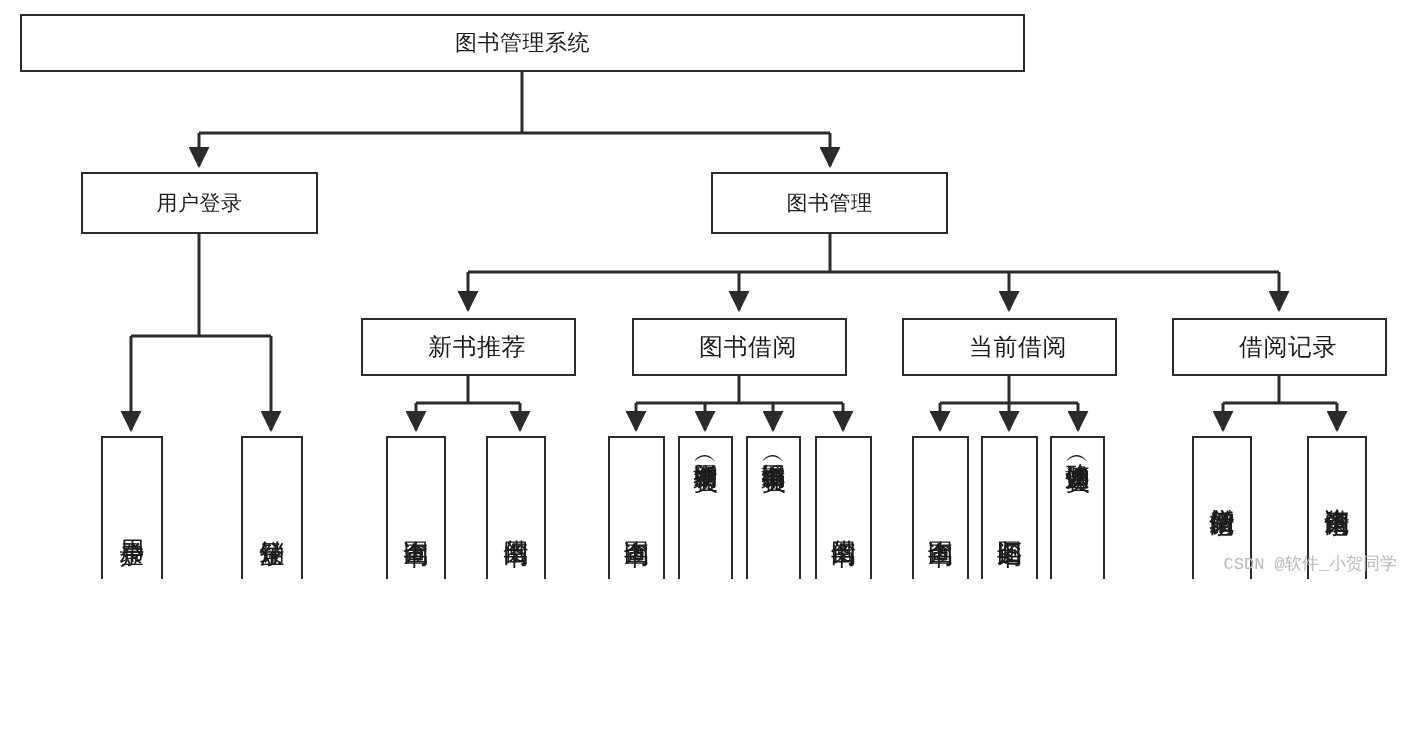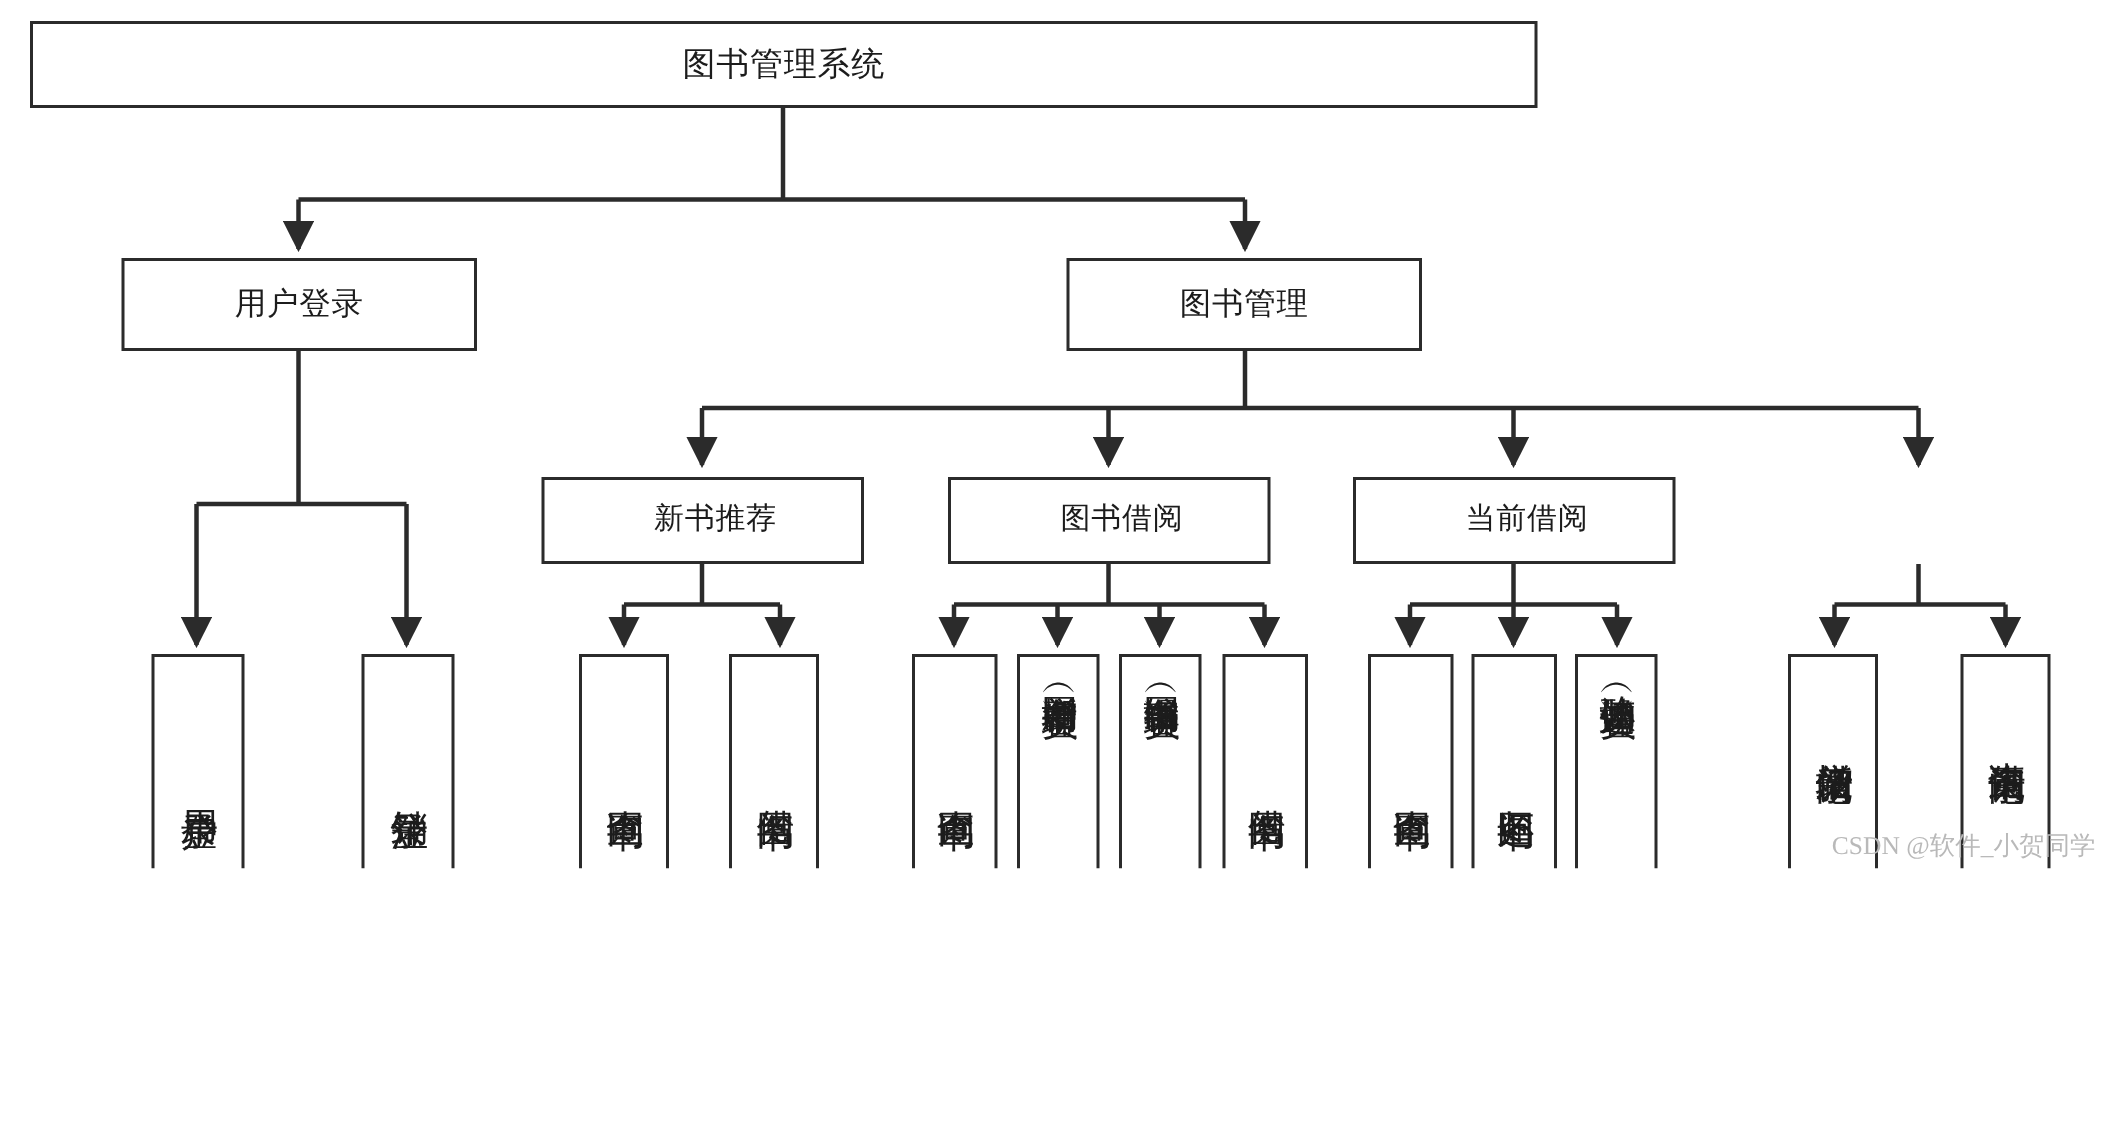--- a/index.html
+++ b/index.html
@@ -39,21 +39,21 @@
   }
   .node-label {
     display: block;
     text-align: center;
     line-height: 1.18;
     letter-spacing: 0.5px;
   }
   
   .tier-root .node-label { font-size: 22px; }
   .tier-mid  .node-label { font-size: 21px; }
-  .tier-sub  .node-label { font-size: 20px; margin-left: 17px; }
+  .tier-sub  .node-label { font-size: 24px; margin-left: 17px; }
   
   .tier-leaf {
     align-items: flex-start;
     justify-content: center;
     padding-top: 6px;
   }
   .tier-leaf .node-label {
     writing-mode: vertical-rl;
     text-orientation: upright;
     font-size: 25px;
@@ -72,21 +72,21 @@
     margin-top: 44px;
   }
   .watermark {
     position: absolute;
     right: 8px;
     bottom: 4px;
     font-size: 17px;
     color: #b9b9b9;
     z-index: 5;
     white-space: nowrap;
-    font-family: Liberation Serif, serif;
+    font-family: Liberation Mono, monospace;
   }
 </style>
 </head>
 <body>
 
 <div id="canvas">
 
   <svg id="connectors" viewBox="0 0 1405 747" xmlns="http://www.w3.org/2000/svg">
     <defs>
       <marker id="arrow" viewBox="0 0 10 10" refX="9" refY="5" markerWidth="7" markerHeight="7" orient="auto-start-reverse">
@@ -154,20 +154,23 @@
   </div>
 
   <div class="node tier-sub" style="left:902px; top:318px; width:215px; height:58px;">
     <span class="node-label">当前借阅</span>
   </div>
 
   <div class="node tier-sub" style="left:632px; top:318px; width:215px; height:58px;">
     <span class="node-label">图书借阅</span>
   </div>
 
+  <div class="node tier-sub" style="left:1172px; top:318px; width:215px; height:58px;">
+    <span class="node-label">借阅记录</span>
+  </div>
 
   <div class="node tier-leaf leaf-short" style="left:101px; top:436px; width:62px; height:299px;">
     <span class="node-label">用户登录</span>
   </div>
 
   <div class="node tier-leaf leaf-short" style="left:241px; top:436px; width:62px; height:299px;">
     <span class="node-label">注销登录</span>
   </div>
 
   <div class="node tier-leaf leaf-short" style="left:386px; top:436px; width:60px; height:299px;">

